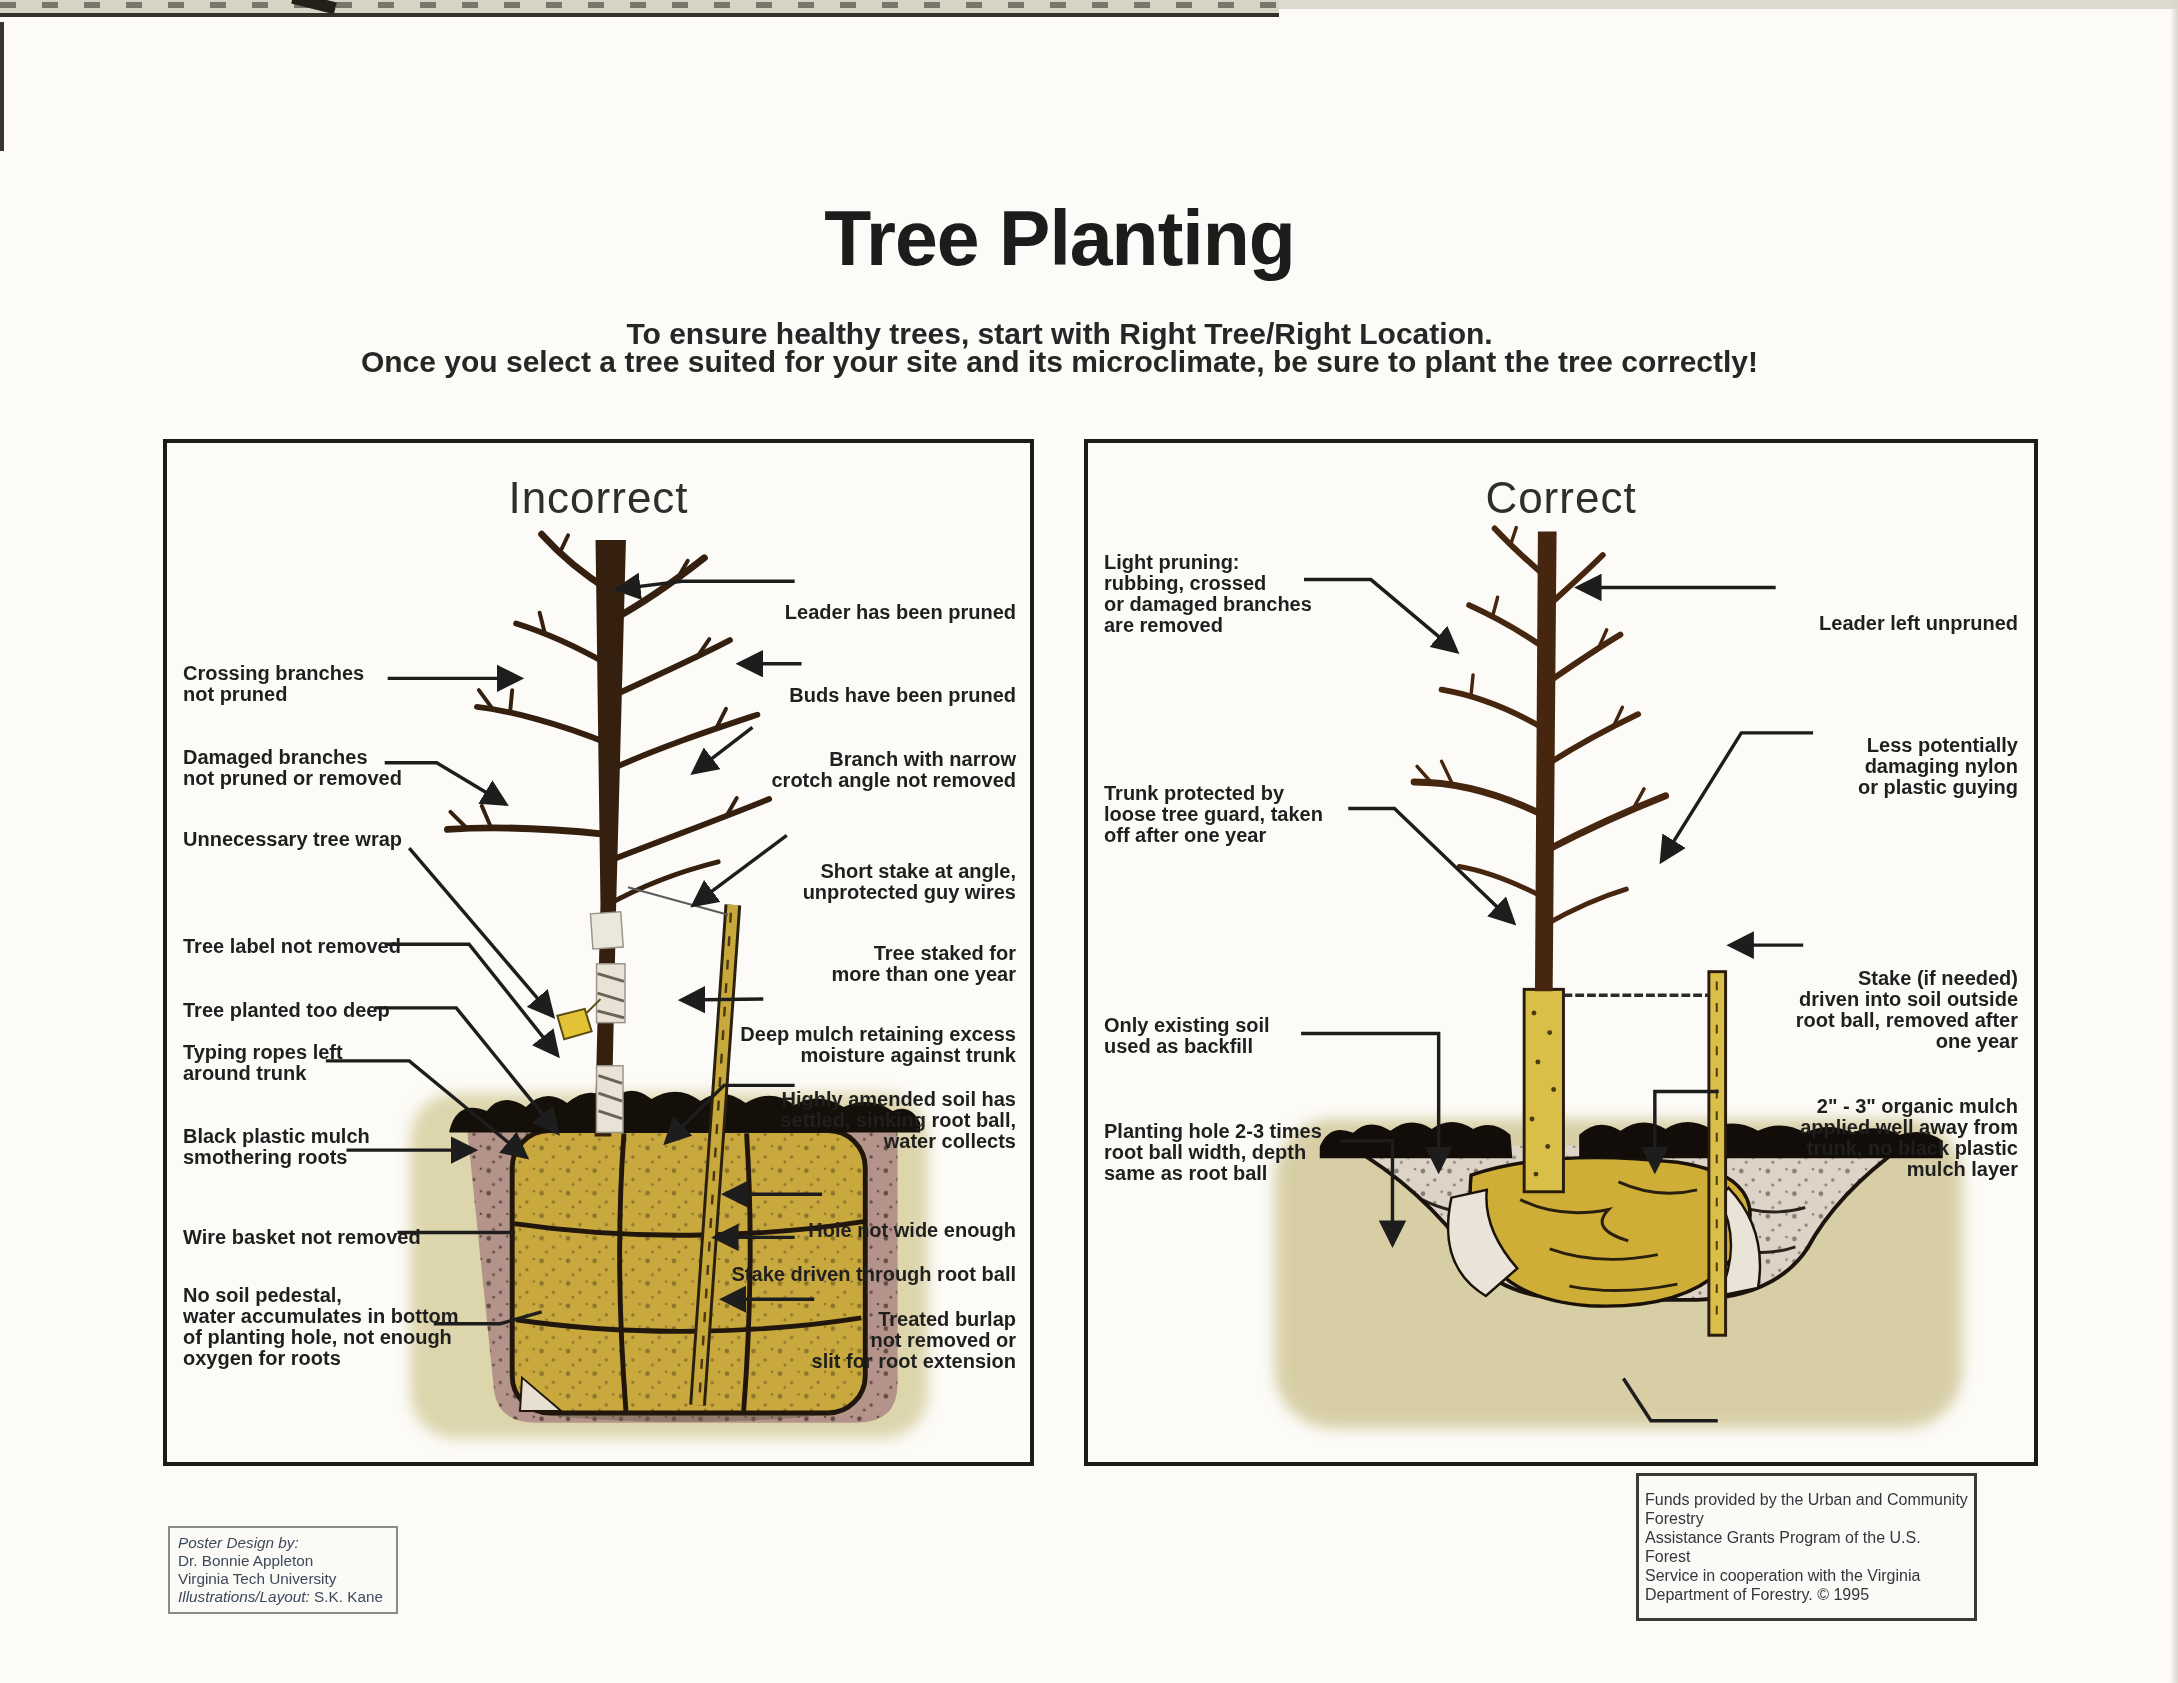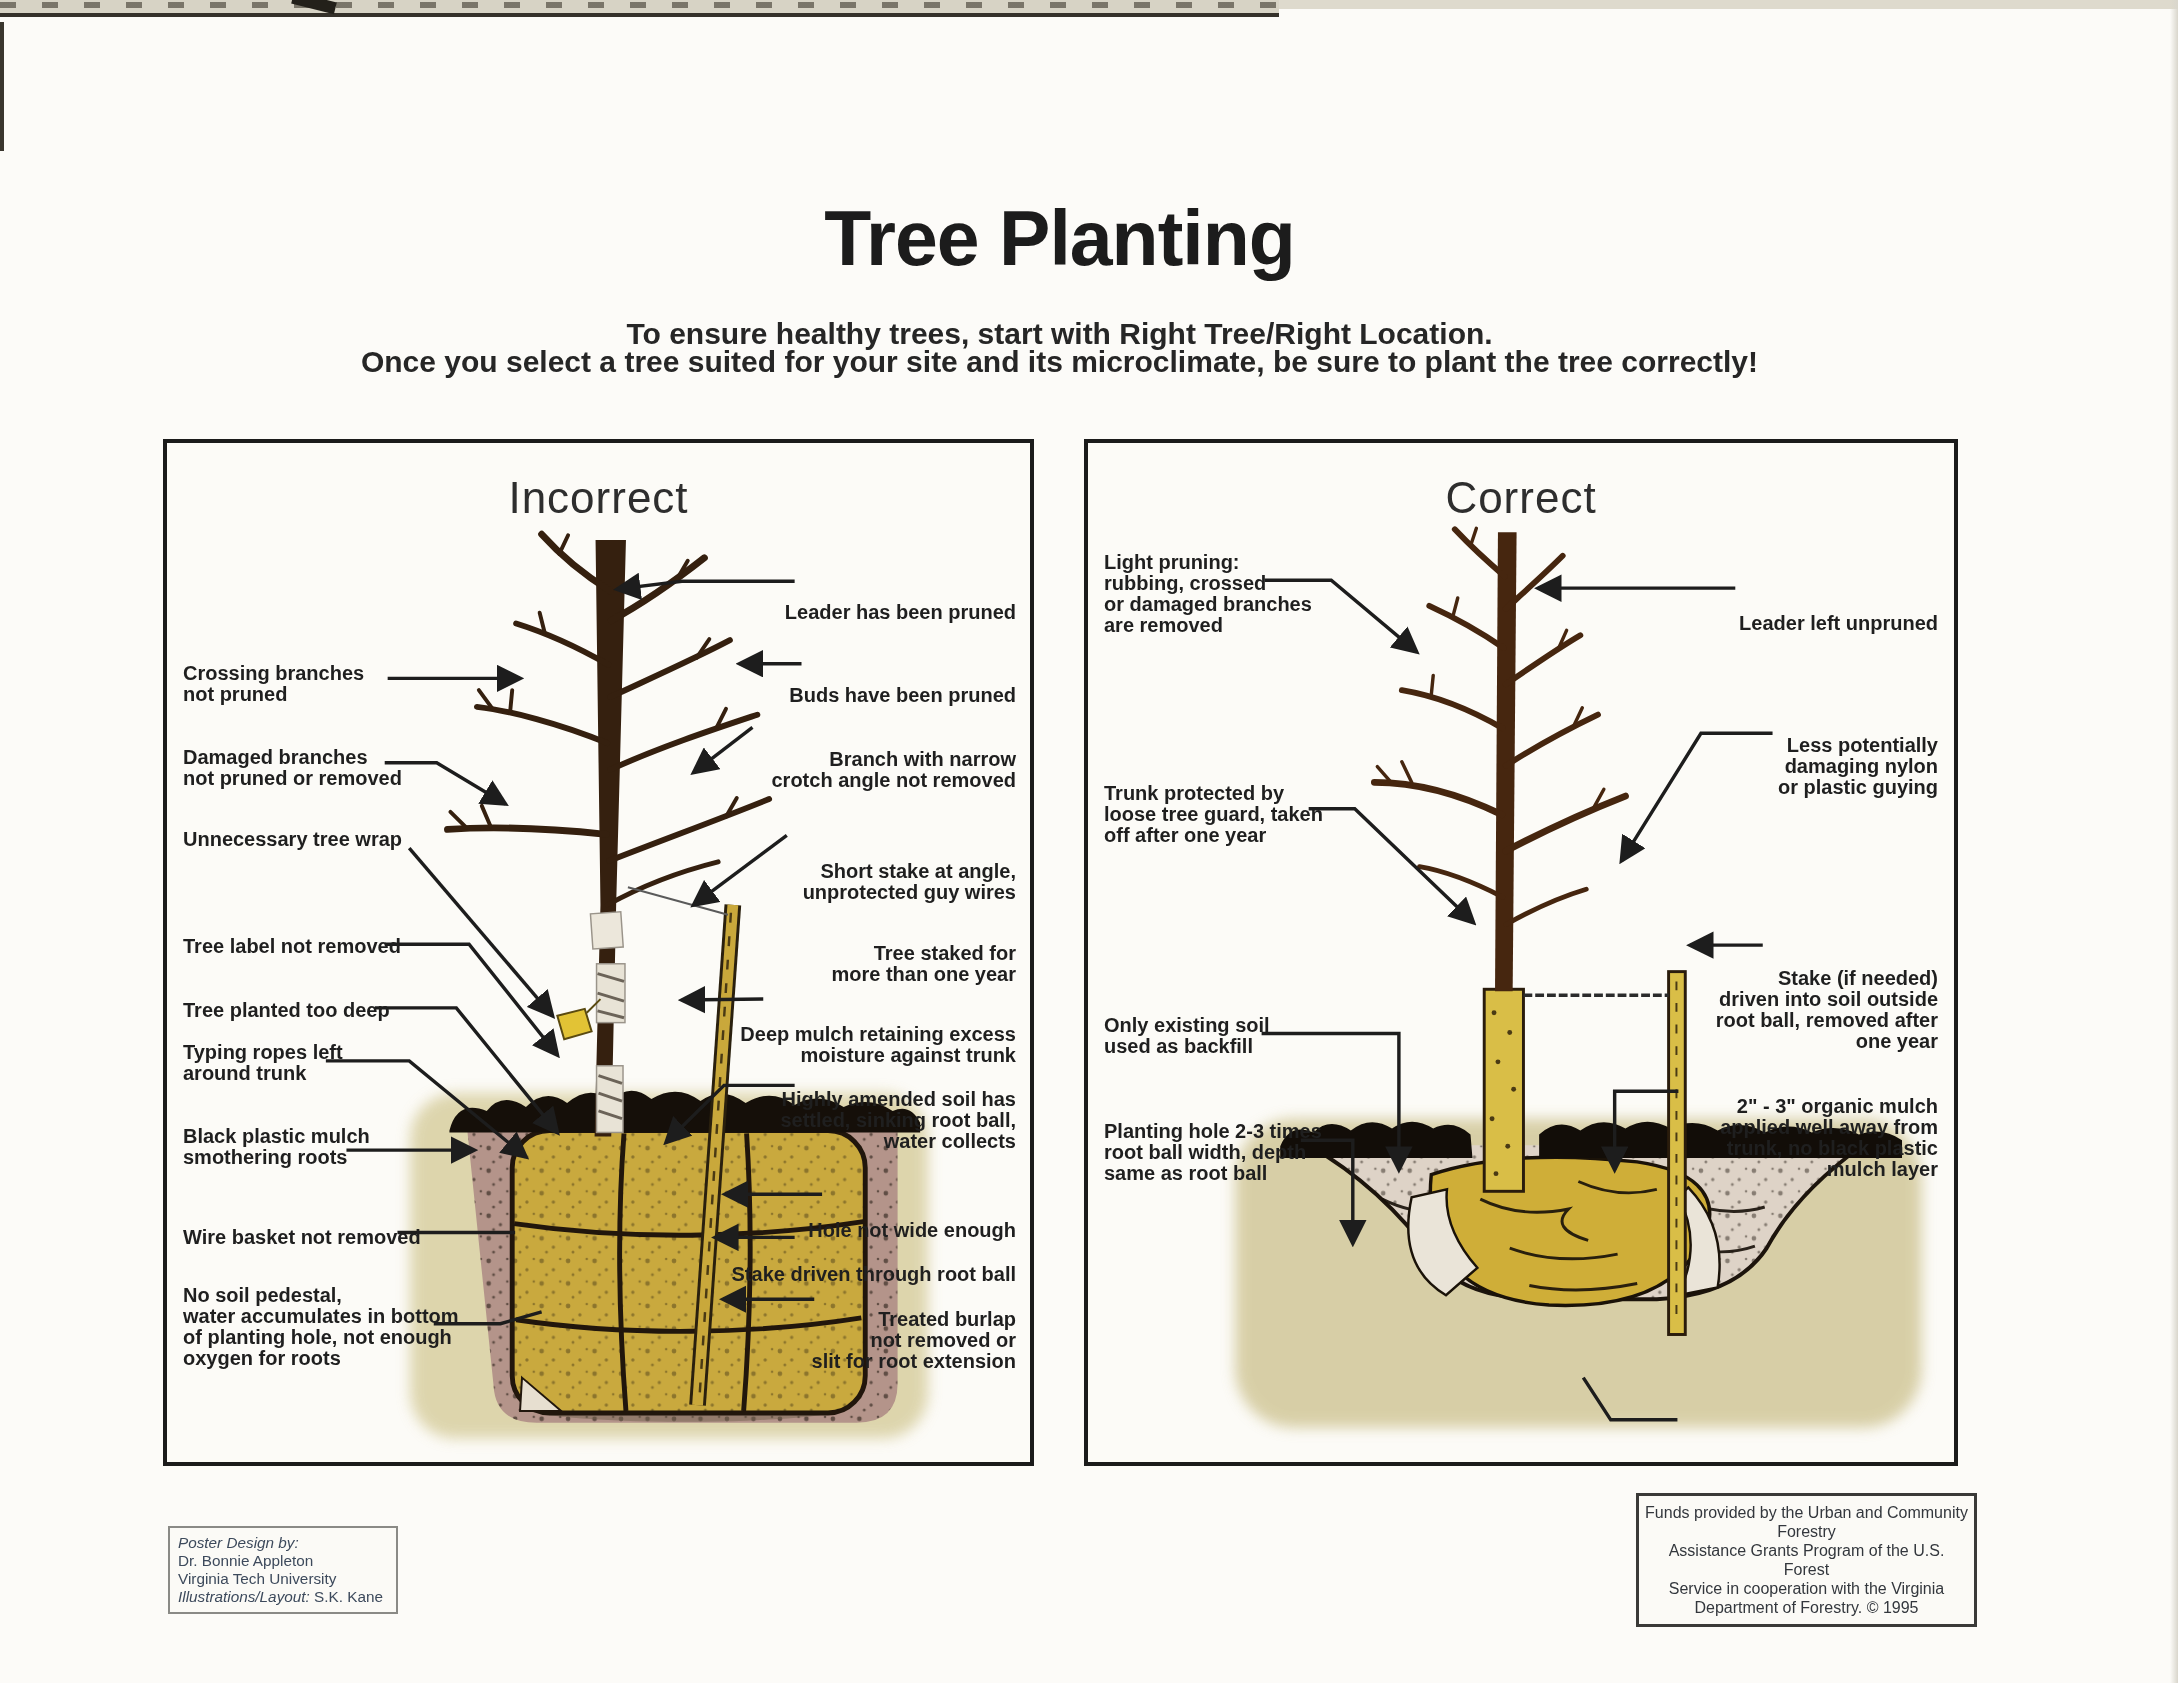--- a/index.html
+++ b/index.html
@@ -16,38 +16,38 @@
   .scan-right-edge{position:absolute;top:0;right:0;width:8px;height:1683px;background:linear-gradient(to left,#d9d6cc,rgba(217,214,204,0));}
 
   .page-title{position:absolute;top:194px;left:0;width:2119px;text-align:center;
      font-size:77px;font-weight:bold;color:#1c1c1c;letter-spacing:-1px;}
   .page-sub{position:absolute;left:0;width:2119px;text-align:center;
      font-size:30px;font-weight:bold;color:#262626;}
   .sub1{top:317px;} .sub2{top:345px;}
 
   .panel{position:absolute;top:439px;width:871px;height:1027px;border:4px solid #1b1b1b;background:#fcfbf7;box-sizing:border-box;}
   .panel.incorrect{left:163px;}
-  .panel.correct{left:1084px;width:874px;}
+  .panel.correct{left:1084px;width:954px;}
   .panel-title{position:absolute;top:30px;left:0;right:0;text-align:center;
      font-size:44px;font-weight:400;color:#2e2e2e;letter-spacing:1px;}
 
   .illus{position:absolute;top:0;left:0;width:100%;height:100%;}
 
   .lbl{position:absolute;font-size:20px;font-weight:bold;color:#1f1f1f;
      line-height:21px;white-space:pre-line;}
   .lbl.l{left:16px;text-align:left;}
   .lbl.r{right:14px;text-align:right;margin-top:32px;}
   .panel.correct .lbl.r{right:16px;}
 
   .credit-box{position:absolute;left:168px;top:1491px;width:210px;padding:6px 8px;
      border:2px solid #8a8a86;font-size:15.3px;line-height:18px;color:#3d4a5c;background:#fbfaf6;margin-top:35px;}
   .credit-box .it{font-style:italic;}
-  .funding-box{position:absolute;left:1636px;top:1473px;width:323px;padding:7px 6px;
-     border:3px solid #3a3a38;font-size:16px;line-height:19px;color:#33373d;text-align:center;
-     white-space:pre-line;background:#fbfaf6;margin-top:20px;}
+  .funding-box{position:absolute;left:1636px;top:1473px;width:323px;padding:14px 6px;
+     border:3px solid #3a3a38;font-size:16px;line-height:19px;color:#33373d;
+     white-space:pre-line;background:#fbfaf6;}
 </style>
 </head>
 <body>
 
 <div class="page">
 
   <div class="scan-top">
       <div class="dashes"></div>
     </div>
   <div class="scan-top-right"></div>

